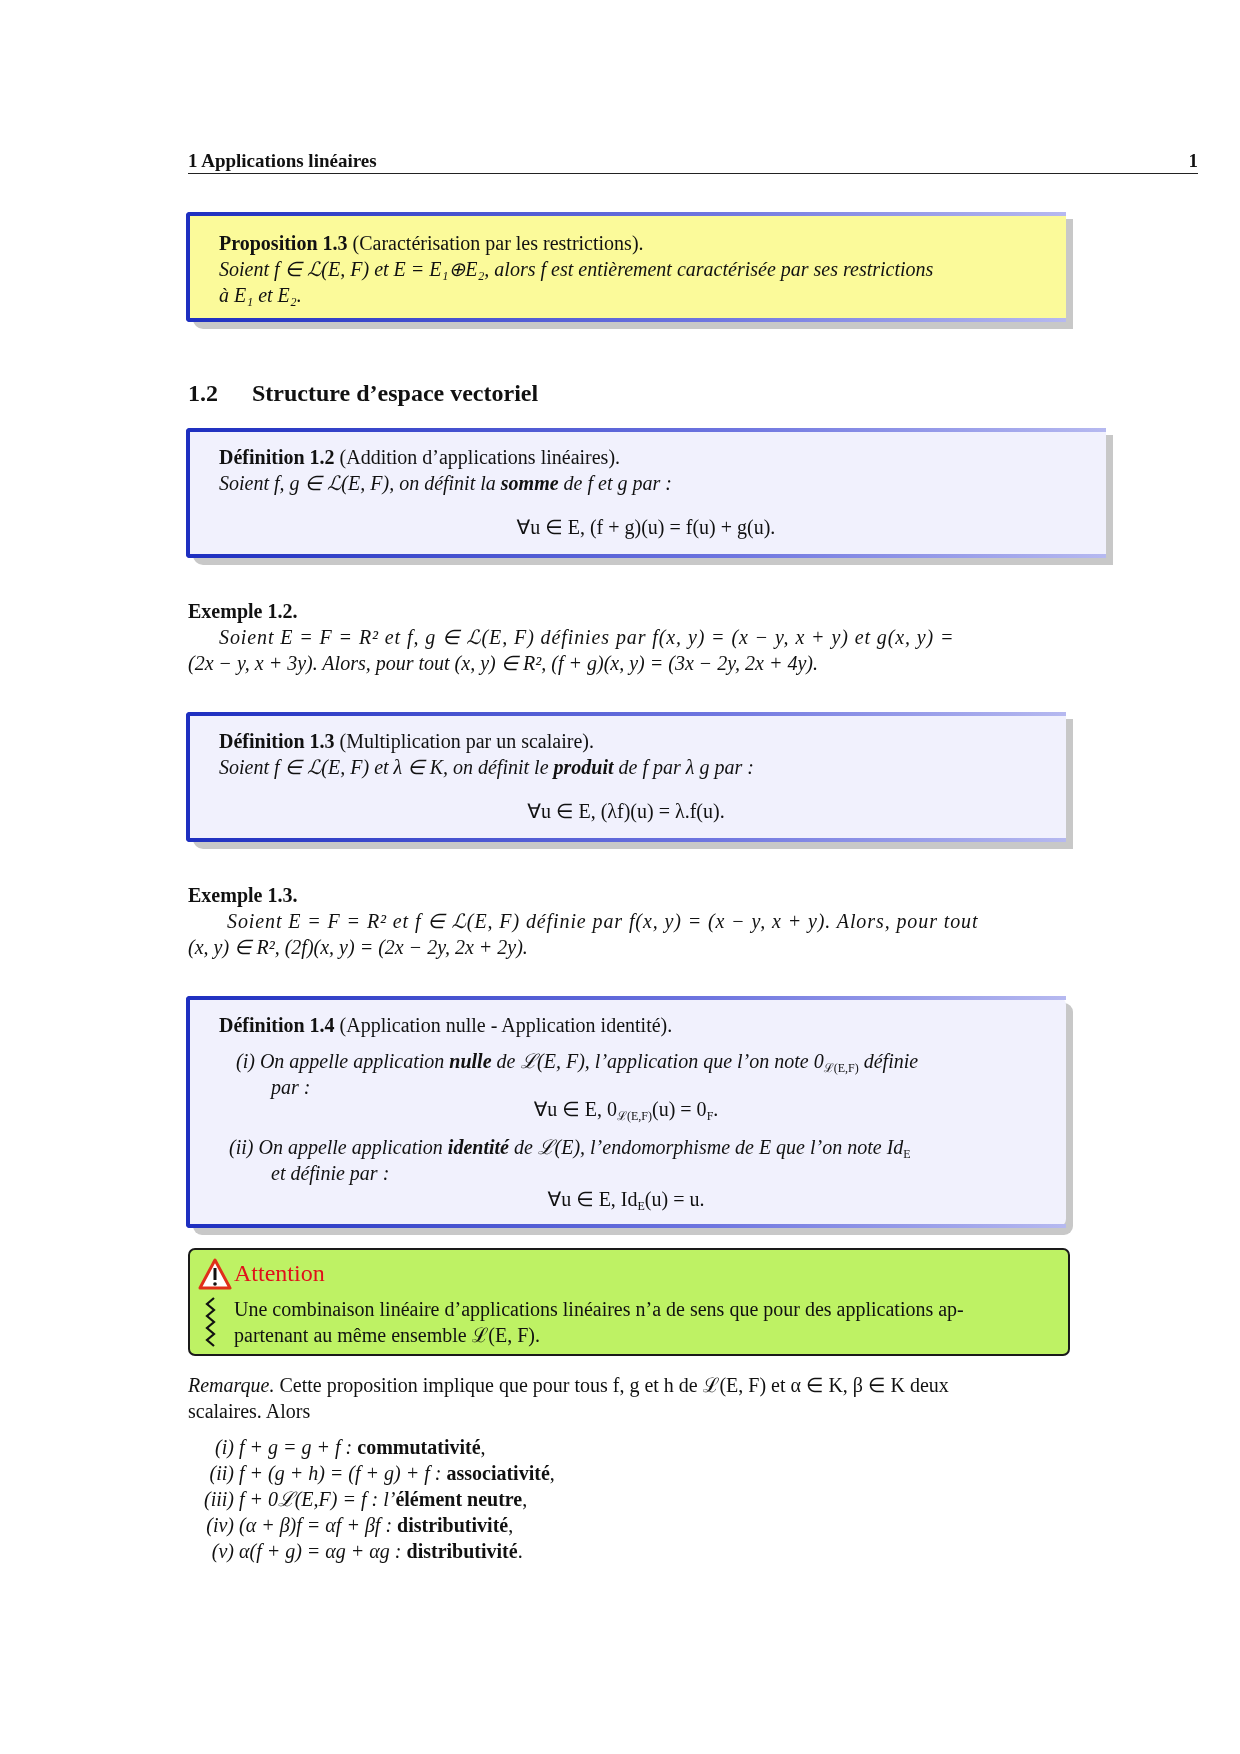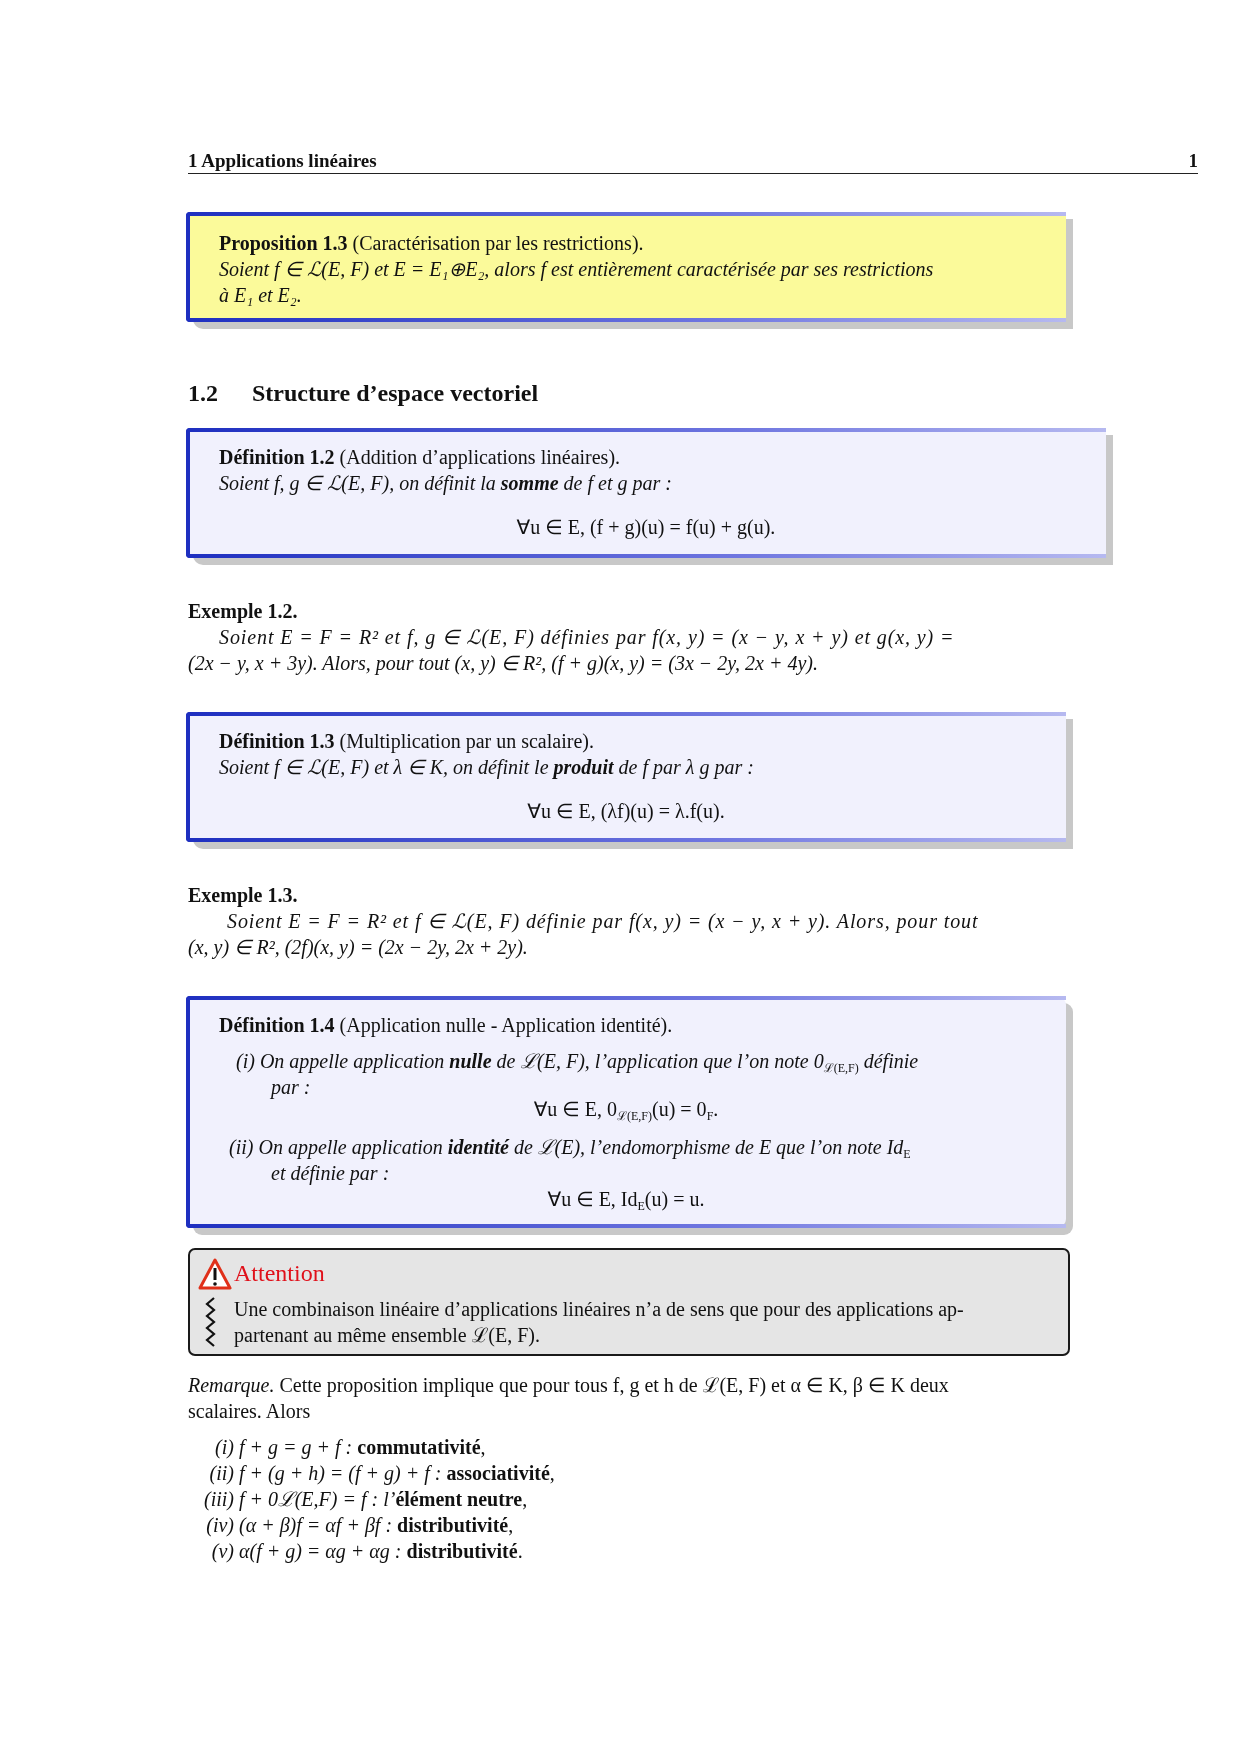--- a/index.html
+++ b/index.html
@@ -40,21 +40,21 @@
   }
   .box .leftbar {
     position: absolute; left: 0; top: 0; bottom: 0; width: 4px;
     background: #1e2fc0; border-radius: 10px 0 0 10px;
   }
   .box.prop { background: #fbfa9a; }
   .box.def { background: #f1f1fd; }
 
   .attention {
     position: absolute; left: 188px; top: 1248px; width: 878px; height: 104px;
-    background: #e5e5e5; border: 2px solid #1a1a1a; border-radius: 7px;
+    background: #bef264; border: 2px solid #1a1a1a; border-radius: 7px;
   }
   .att-title { color: #e0101a; font-size: 24px; font-family: "Liberation Serif", serif; }
   sub { font-size: 12px; vertical-align: -4px; }
 </style>
 </head>
 <body>
 
 <div class="page">
 
   <div class="runhead">

